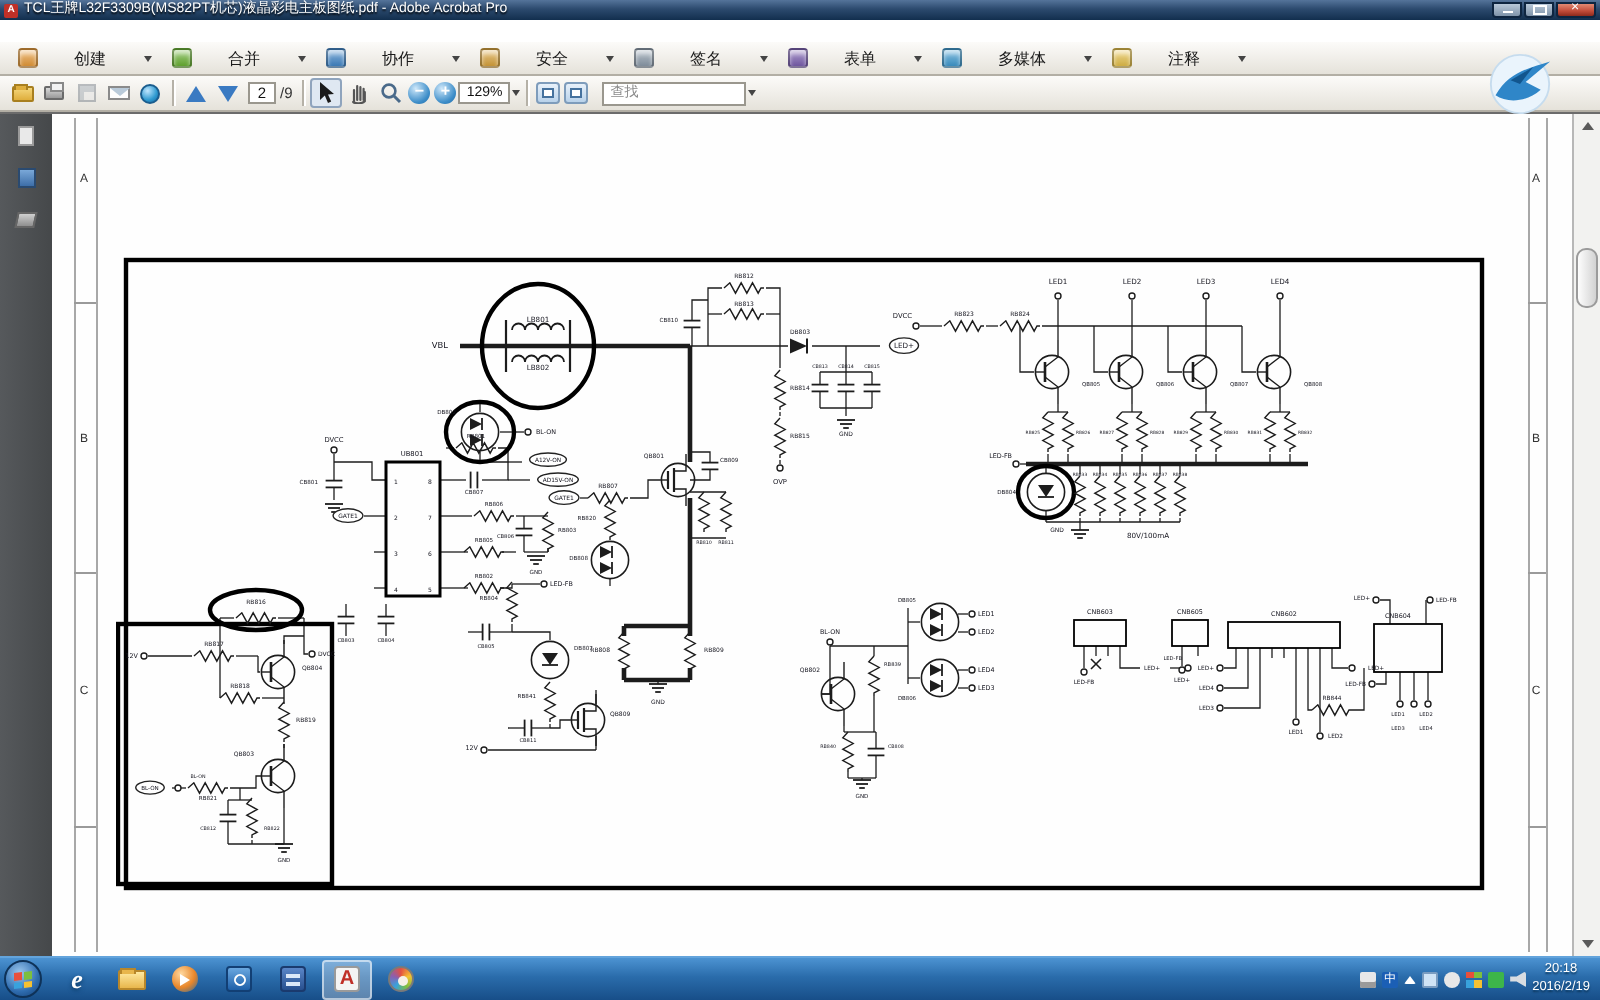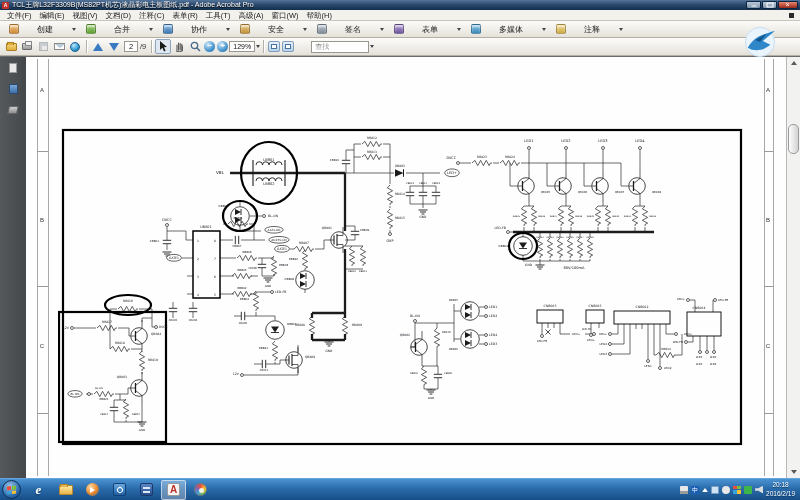--- a/index.html
+++ b/index.html
@@ -55,22 +55,22 @@
   .navarr.down{border-top:8px solid #3a7ac2;}
   .pgbox{width:14px;height:11px;background:#fff;border:1px solid #9a978e;font-size:7.5px;
     text-align:center;color:#111;padding:0;margin:0 2px;}
   .pgtotal{font-size:7.5px;color:#333;margin-right:2px;}
   .zoombox{width:26px;height:11px;background:#fff;border:1px solid #9a978e;font-size:7px;
     color:#111;text-align:center;line-height:10px;}
   .zbtn{width:11px;height:11px;border-radius:50%;background:radial-gradient(circle at 35% 30%,#cfe8fa,#3e8ec9 65%,#1d69a6);
     color:#fff;font-size:8px;line-height:10px;text-align:center;font-weight:bold;margin:0 1px;}
   .laybtn{width:12px;height:11px;background:linear-gradient(#e8f1fa,#b9d2ea);border:1px solid #7e9cbb;border-radius:2px;position:relative;margin:0 1px;}
   .laybtn:after{content:"";position:absolute;inset:2px;border:1px solid #46729e;background:#fff;}
-  .findbox{width:58px;height:12px;background:#fff;border:1px solid #9a978e;font-size:7px;
-    color:#333;padding:0 3px;margin-left:16px;}
+  .findbox{width:72px;height:12px;background:#fff;border:1px solid #9a978e;font-size:7px;
+    color:#333;padding:0 3px;margin-left:6px;}
   .findbox::placeholder{color:#8a8a8a;}
   
   #content{position:absolute;left:0;top:56px;width:800px;height:422px;border-top:1px solid #6b6b6b;
     display:flex;background:#8e8e8e;}
   #panelbar{width:26px;background:linear-gradient(90deg,#56595c,#45484a);display:flex;
     flex-direction:column;align-items:center;padding-top:4px;gap:7px;flex:none;}
   .pico{width:14px;height:14px;border-radius:2px;display:flex;align-items:center;justify-content:center;}
   .pico .pg{width:8px;height:10px;background:#e9e9e9;border:1px solid #9a9a9a;}
   .pico .bm{width:9px;height:10px;background:linear-gradient(#7aa8d8,#3d6ea8);border:1px solid #2a4a70;}
   .pico .ly{width:10px;height:8px;background:linear-gradient(#cfcfcf,#8f8f8f);border:1px solid #666;transform:skewX(-12deg);}
@@ -140,33 +140,20 @@
   <div id="titlebar">
     <span class="app-ico">A</span>
     <span id="window-title">TCL王牌L32F3309B(MS82PT机芯)液晶彩电主板图纸.pdf - Adobe Acrobat Pro</span>
     <span class="winbtns">
       <span class="wb min"></span>
       <span class="wb max"></span>
       <span class="wb close"></span>
     </span>
   </div>
 
-  <div id="menubar">
-    <span id="menu-restore" style="order:99"></span>
-  <span class="menu-item" style="order: 0;">文件(F)</span>
-      <span class="menu-item" style="order: 1;">编辑(E)</span>
-      <span class="menu-item" style="order: 2;">视图(V)</span>
-      <span class="menu-item" style="order: 3;">文档(D)</span>
-      <span class="menu-item" style="order: 4;">注释(C)</span>
-      <span class="menu-item" style="order: 5;">表单(R)</span>
-      <span class="menu-item" style="order: 6;">工具(T)</span>
-      <span class="menu-item" style="order: 7;">高级(A)</span>
-      <span class="menu-item" style="order: 8;">窗口(W)</span>
-      <span class="menu-item" style="order: 9;">帮助(H)</span>
-    </div>
 
   <div class="tb" id="tb1">
       <span class="titem">
         <span class="ticon" style="background: linear-gradient(rgba(255, 255, 255, 0.4), rgba(0, 0, 0, 0.1)), rgb(231, 155, 58);"></span>
         <span class="tlabel">创建</span>
         <span class="dcar"></span>
       </span>
       <span class="titem">
         <span class="ticon" style="background: linear-gradient(rgba(255, 255, 255, 0.4), rgba(0, 0, 0, 0.1)), rgb(106, 178, 52);"></span>
         <span class="tlabel">合并</span>

